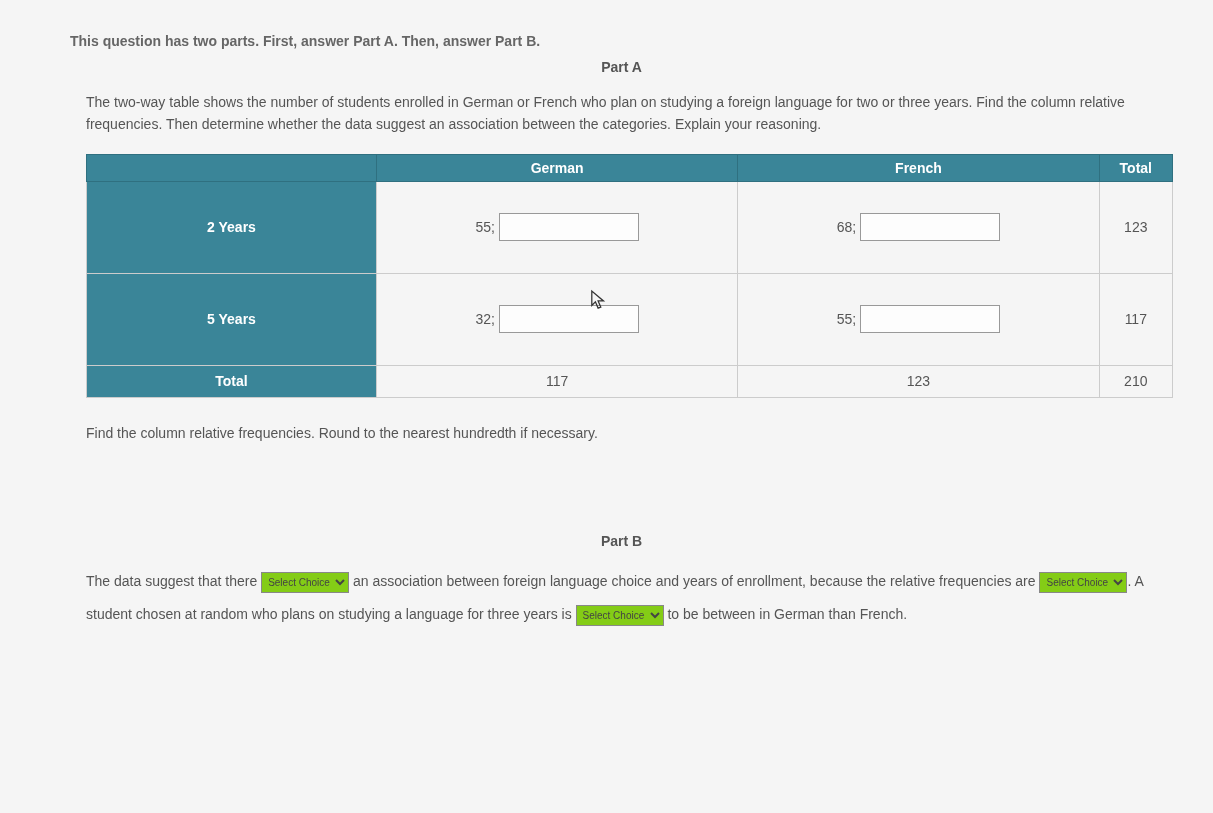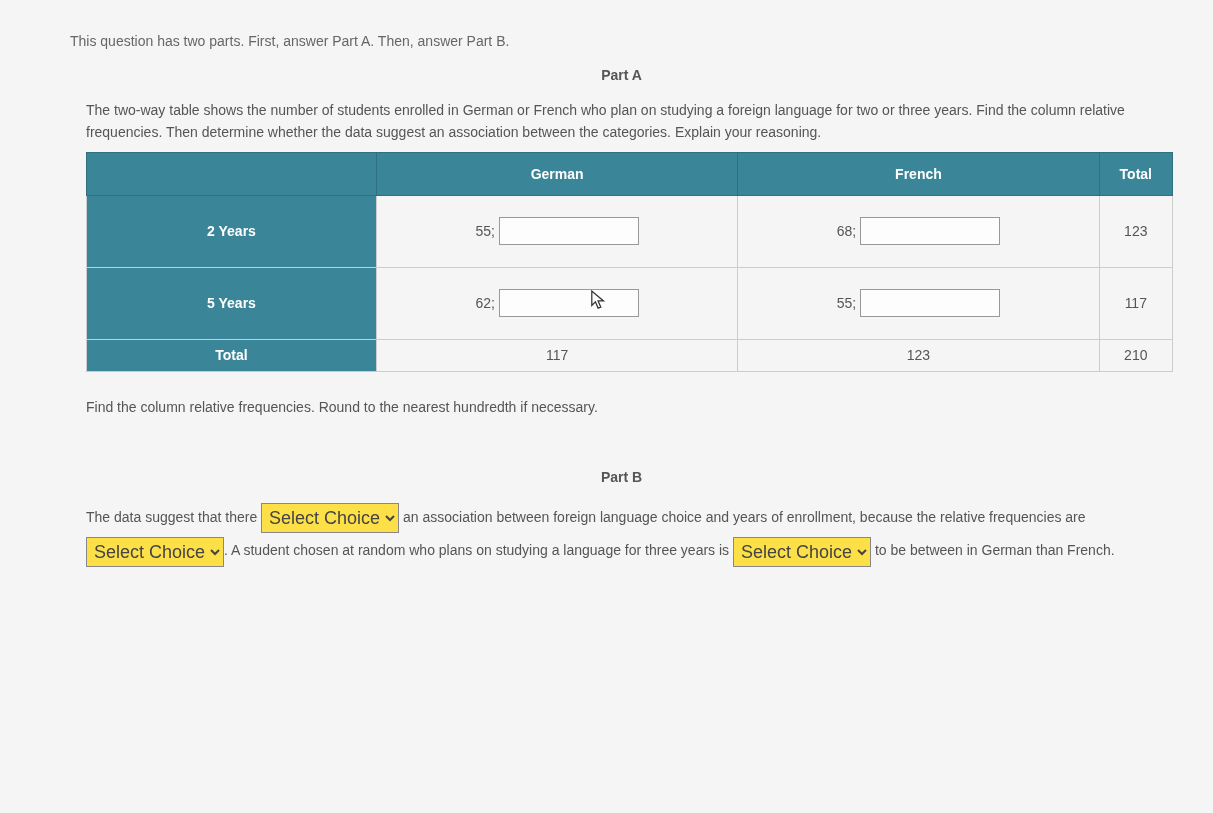--- a/index.html
+++ b/index.html
@@ -6,76 +6,75 @@
     body {
       font-family: Arial, Helvetica, sans-serif;
       background: #f5f5f5;
       color: #555;
       font-size: 14px;
       width: 1213px;
       height: 813px;
       padding: 30px 40px 0 70px;
       line-height: 1.6;
     }
-    .intro { color: #666; margin-bottom: 12px; }
+    .intro { color: #666; margin-bottom: 4px; font-weight: bold; }
     .part-label { font-weight: bold; color: #555; margin-bottom: 12px; text-align: center; }
     .indent { margin-left: 16px; }
-    .desc { margin-bottom: 8px; }
+    .desc { margin-bottom: 18px; }
     table.data-table {
       border-collapse: collapse;
       width: 100%;
       margin-bottom: 24px;
     }
     table.data-table th, table.data-table td {
       border: 1px solid #ccc;
       text-align: center;
       vertical-align: middle;
     }
     table.data-table thead th {
       background: #3a8598;
       color: #fff;
       font-weight: bold;
-      padding: 10px 0;
+      padding: 2px 0;
       border: 1px solid #2f7080;
     }
     table.data-table thead th:first-child {
       background: #3a8598;
       border-left: 1px solid #2f7080;
     }
     .row-head {
       background: #3a8598;
       color: #fff;
       font-weight: bold;
       width: 290px;
     }
-    .tall { height: 72px; margin-left: 8px; }
+    .tall { height: 92px; margin-left: 8px; }
     .short { height: 32px; }
     .cell-input {
       display: inline-flex;
       align-items: center;
       gap: 4px;
     }
     .cell-input input {
       width: 140px;
       height: 28px;
       border: 1px solid #999;
       background: #fdfdfd;
       padding: 0 4px;
     }
-    .hint { margin-bottom: 48px; }
+    .hint { margin-bottom: 86px; }
     .partb-section { margin-top: 38px; }
     .sentence { line-height: 2.4; }
     select.inline {
       border: 1px solid #888;
-      background: #fde047;
-      font-size: 18px;
+      background: #84cc16;
+      font-size: 10px;
       padding: 3px 2px;
       color: #444;
       vertical-align: middle;
-      text-align: right;
     }
     .cursor-svg {
       position: absolute;
       left: 590px;
       top: 289px;
       width: 18px;
       height: 22px;
     }
   </style>
 </head>
@@ -110,21 +109,21 @@
             <span>68;</span>
             <input type="text" style="">
           </span>
         </td>
         <td>123</td>
       </tr>
       <tr class="tall">
         <td class="row-head">5 Years</td>
         <td>
           <span class="cell-input">
-            <span>62;</span>
+            <span>32;</span>
             <input type="text" style="">
           </span>
         </td>
         <td>
           <span class="cell-input">
             <span>55;</span>
             <input type="text" style="">
           </span>
         </td>
         <td>117</td>

